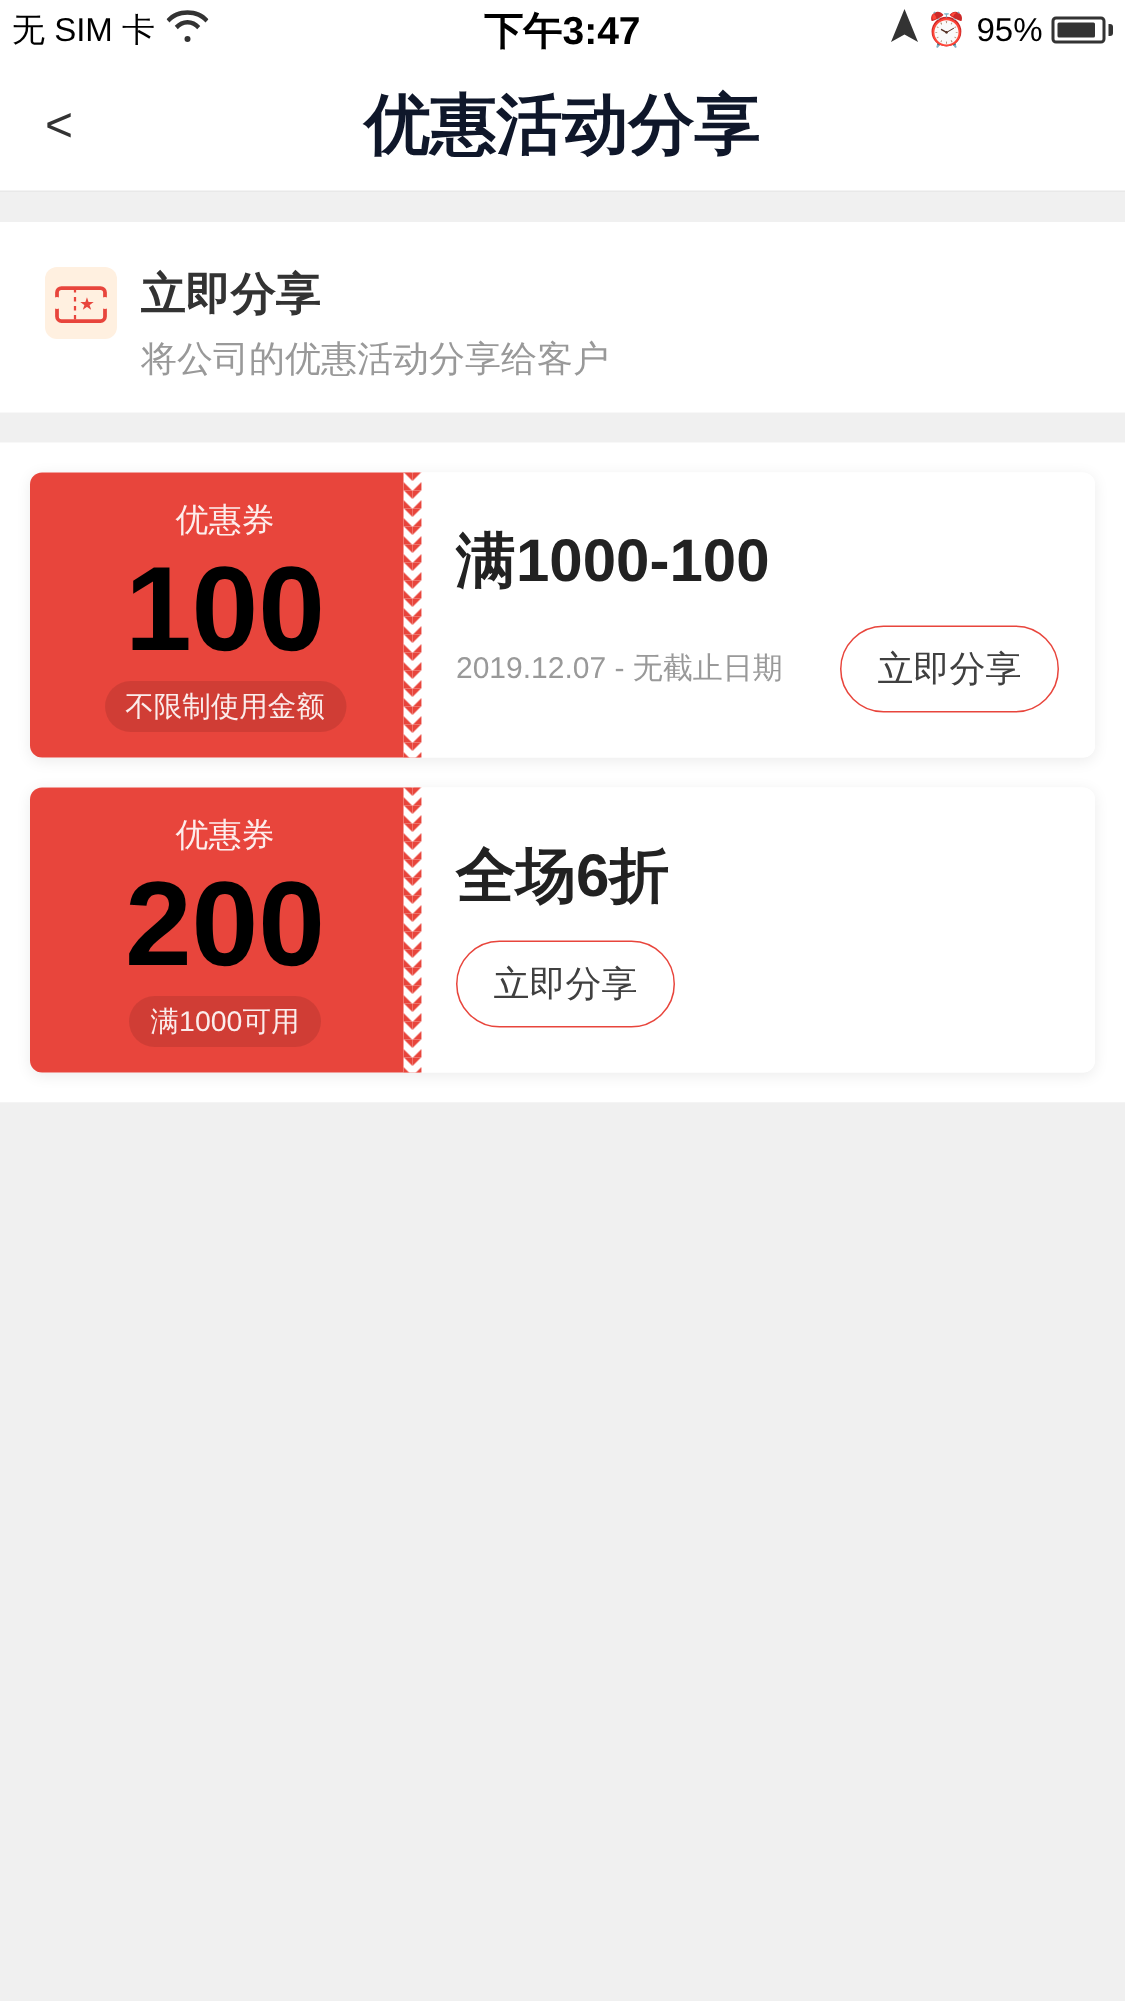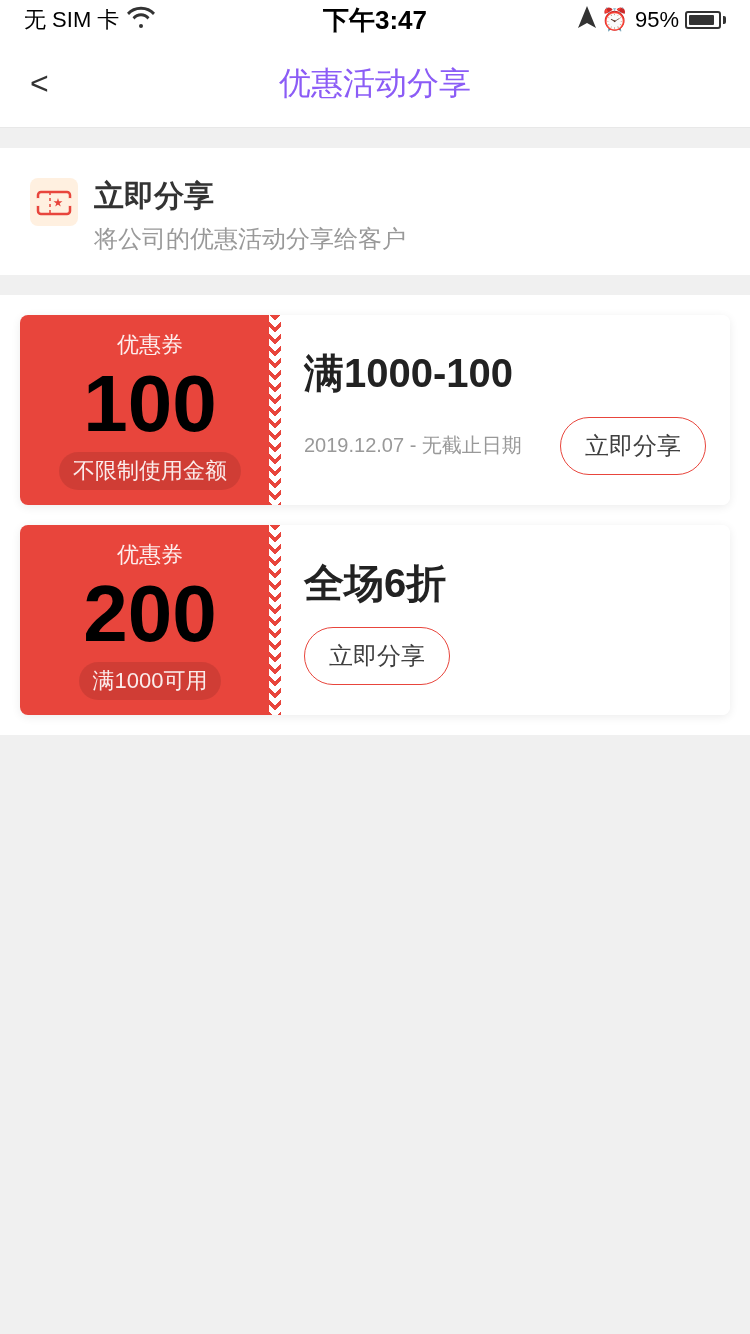--- a/index.html
+++ b/index.html
@@ -13,21 +13,21 @@
     }
 
     
     .status-bar {
       width: 750px;
       height: 40px;
       background: #fff;
       display: flex;
       align-items: center;
       justify-content: space-between;
-      padding: 0 24px;
+      padding: 0 8px;
       font-size: 24px;
       font-weight: 500;
     }
     .status-left {
       display: flex;
       align-items: center;
       gap: 8px;
       font-size: 22px;
     }
     .status-center {
@@ -83,23 +83,23 @@
       position: relative;
     }
     .nav-back {
       position: absolute;
       left: 30px;
       font-size: 32px;
       color: #333;
       cursor: pointer;
     }
     .nav-title {
-      font-size: 32px;
-      font-weight: 400;
-      color: #8b5cf6;
+      font-size: 44px;
+      font-weight: 700;
+      color: #0f172a;
     }
 
     
     .section-header {
       background: #fff;
       padding: 28px 30px 20px 30px;
       margin-top: 20px;
       display: flex;
       align-items: flex-start;
       gap: 16px;
@@ -179,21 +179,21 @@
       margin-bottom: 4px;
     }
     .coupon-value {
       font-size: 80px;
       font-weight: 700;
       color: #000000;
       line-height: 1;
       margin-bottom: 8px;
     }
     .coupon-condition {
-      font-size: 22px;
+      font-size: 19px;
       color: rgba(255,255,255,0.9);
       background: rgba(0,0,0,0.1);
       padding: 4px 14px;
       border-radius: 20px;
     }
 
     
     .coupon-right {
       flex: 1;
       background: #fff;

